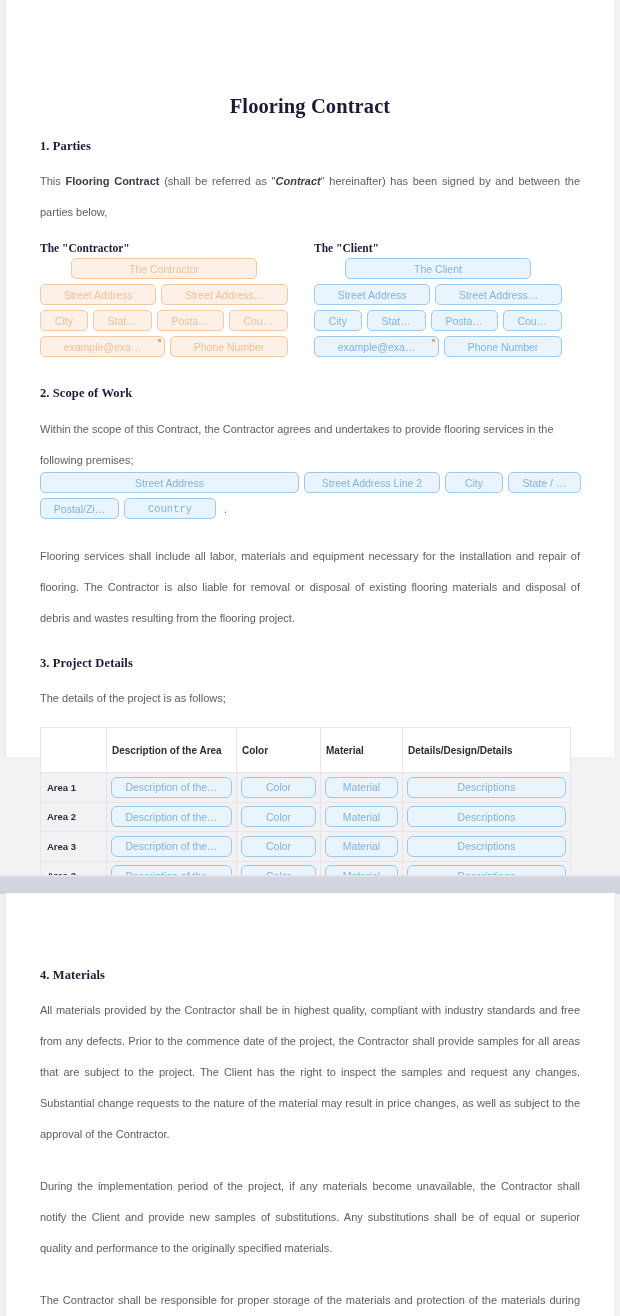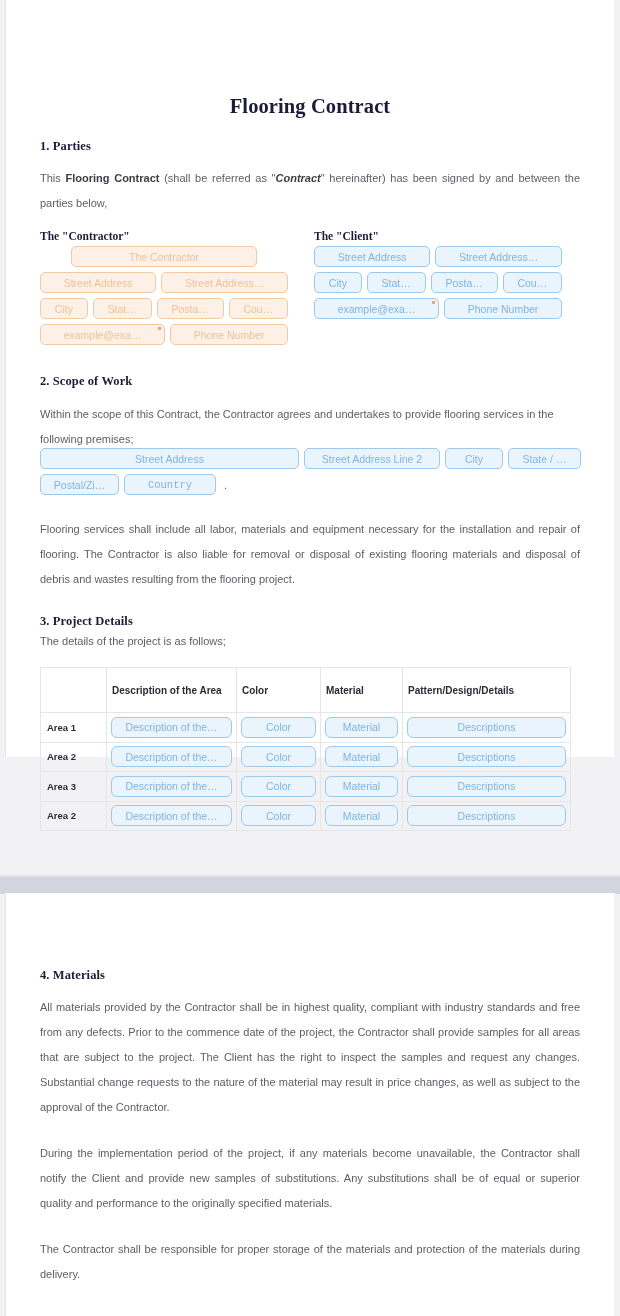--- a/index.html
+++ b/index.html
@@ -67,21 +67,21 @@
     font-size: 12.5px;
     font-weight: bold;
     color: #1c1c38;
     margin: 0;
     letter-spacing: 0.1px;
   }
 
   p.body-text {
     font-size: 11px;
     color: #5d5d66;
-    line-height: 25px;
+    line-height: 31px;
     margin: 0;
     text-align: justify;
   }
   p.body-text.left { text-align: left; }
   p.body-text b { color: #3c3c46; font-weight: bold; }
   p.body-text i.bi { font-weight: bold; font-style: italic; color: #3c3c46; }
 
   h3.party-title {
     font-family: "Liberation Serif", serif;
     font-size: 11.5px;
@@ -243,20 +243,23 @@
                 <span>example@exa…</span>
                 <span class="req-dot"></span>
               </span>
             <span class="field orange">Phone Number</span>
           </div>
         </div>
 
         <div class="party-block">
           <h3 class="party-title">The "Client"</h3>
 
+          <div class="party-row single">
+            <span class="field blue">The Client</span>
+          </div>
 
           <div class="party-row">
             <span class="field blue">Street Address</span>
             <span class="field blue">Street Address…</span>
           </div>
 
           <div class="party-row">
             <span class="field blue">City</span>
             <span class="field blue">Stat…</span>
             <span class="field blue">Posta…</span>
@@ -289,37 +292,37 @@
           <span class="field blue f-postal">Postal/Zi…</span>
           <span class="field blue f-country">Country</span>
           <span class="dot-end">.</span>
         </div>
       </div>
 
       <p class="body-text" style="margin-top:22px;">Flooring services shall include all labor, materials and equipment necessary for the installation and repair of flooring. The Contractor is also liable for removal or disposal of existing flooring materials and disposal of debris and wastes resulting from the flooring project.</p>
 
       <h2 class="section-title" style="margin-top:22px;">3. Project Details</h2>
 
-      <p class="body-text left" style="">The details of the project is as follows;</p>
+      <p class="body-text left" style="margin-top:12px;">The details of the project is as follows;</p>
 
       <table class="details">
         <colgroup>
           <col class="c0">
             <col class="c1">
             <col class="c2">
             <col class="c3">
             <col class="c4">
         </colgroup>
         <thead>
           <tr>
             <th></th>
             <th>Description of the Area</th>
             <th>Color</th>
             <th>Material</th>
-            <th>Pattern/Design/Details</th>
+            <th>Details/Design/Details</th>
           </tr>
         </thead>
         <tbody>
           <tr>
             <td class="rowlabel">Area 1</td>
             <td class="cellfield">
                 <span class="field blue">Description of the…</span>
               </td>
             <td class="cellfield">
                 <span class="field blue">Color</span>

